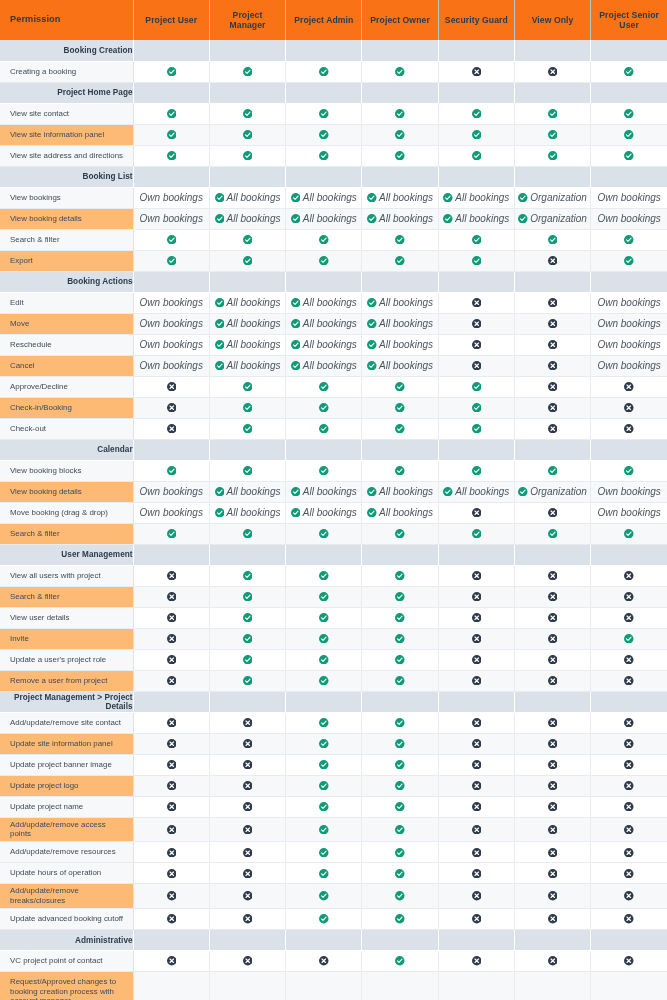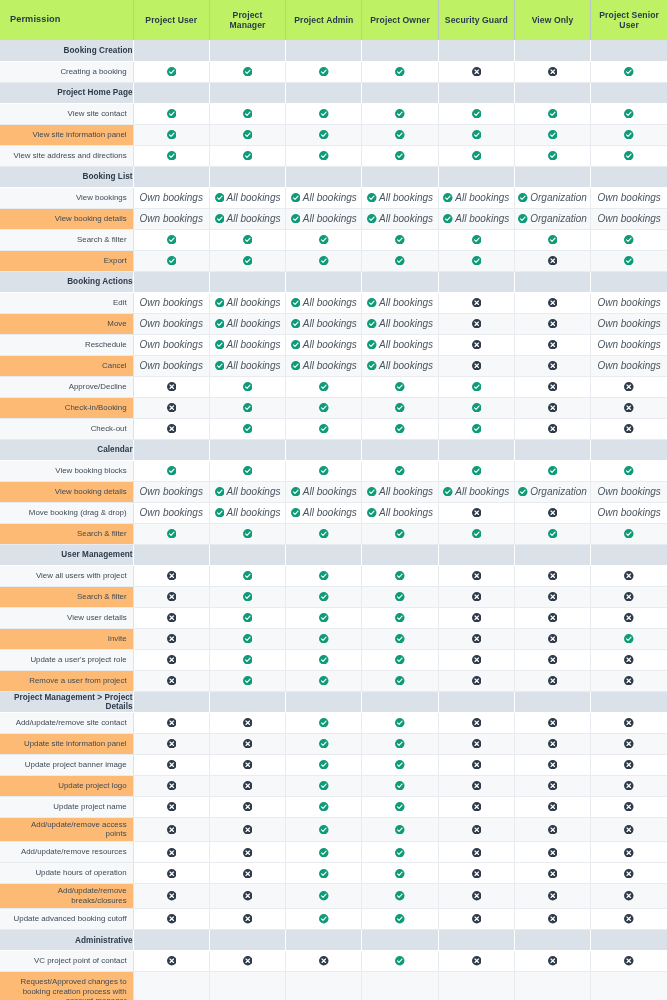--- a/index.html
+++ b/index.html
@@ -11,21 +11,21 @@
   #matrix-table {
     width: 667px;
     border-collapse: collapse;
     table-layout: fixed;
   }
   #matrix-table col.c-perm  { width: 133px; }
   #matrix-table col.c-role  { width: 76.2px; }
 
   
   thead th {
-    background: #bef264;
+    background: #f97316;
     color: #2b3a4a;
     font-size: 8.6px;
     font-weight: bold;
     height: 40px;
     padding: 3px 5px;
     text-align: center;
     vertical-align: middle;
     border-right: 1px solid #b9c4d1;
     line-height: 1.22;
     letter-spacing: .1px;
@@ -61,21 +61,21 @@
     border-right: 1px solid #e8ebef;
     text-align: center;
     vertical-align: middle;
     font-size: 7.8px;
     color: #4a5560;
     background: #ffffff;
   }
   tr.data-row td:last-child { border-right: none; }
   tr.data-row.alt td { background: #f6f8f9; }
   tr.data-row td.perm-label {
-    text-align: right;
+    text-align: left;
     padding: 2px 6px 2px 10px;
     font-size: 7.9px;
     color: #3f4a57;
     line-height: 1.25;
     background: #f6f8f9;
     border-right: 1px solid #dfe3e8;
   }
   tr.data-row.alt td.perm-label { background: #fdba74; }
   tr.data-row.tall td { height: 40px; }
 

